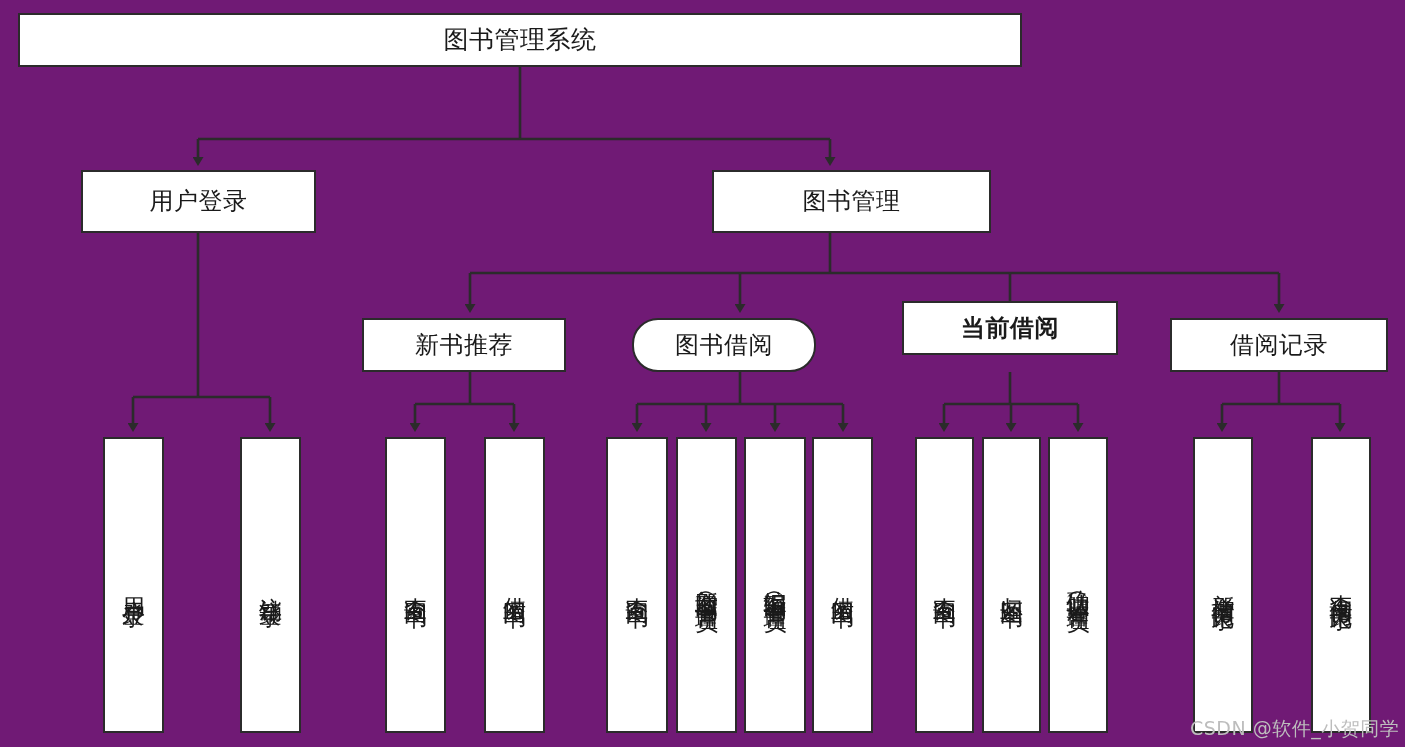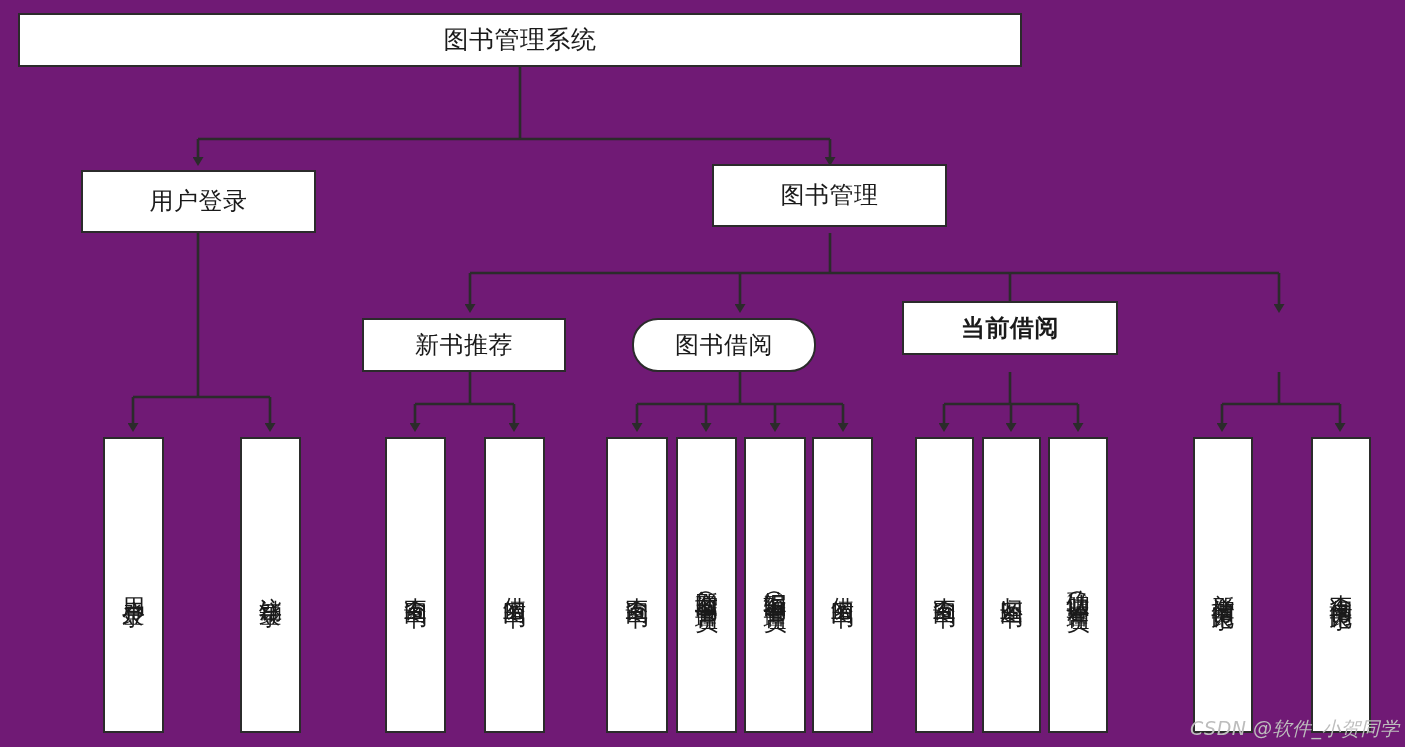--- a/index.html
+++ b/index.html
@@ -119,32 +119,35 @@
     </g>
   </svg>
 
   <div class="node horiz root" style="left:18px; top:13px; width:1004px; height:54px;">
     <span class="label">图书管理系统</span>
   </div>
 
   <div class="node horiz" style="left:81px; top:170px; width:235px; height:63px;">
     <span class="label">用户登录</span>
   </div>
-  <div class="node horiz" style="left:712px; top:164px; width:235px; height:63px;font-family:Liberation Serif, serif;">
+  <div class="node horiz" style="left:712px; top:170px; width:279px; height:63px;font-family:Liberation Serif, serif;">
     <span class="label">图书管理</span>
   </div>
 
   <div class="node horiz" style="left:362px; top:318px; width:204px; height:54px;">
     <span class="label">新书推荐</span>
   </div>
   <div class="node horiz" style="left:632px; top:318px; width:184px; height:54px;border-radius:26px;">
     <span class="label">图书借阅</span>
   </div>
   <div class="node horiz" style="left:902px; top:301px; width:216px; height:54px;font-weight:bold;">
     <span class="label">当前借阅</span>
+  </div>
+  <div class="node horiz" style="left:1170px; top:318px; width:218px; height:54px;">
+    <span class="label">借阅记录</span>
   </div>
 
   <div class="node vert" style="left:103px; top:437px; width:61px; height:296px;">
     <span class="label">用户登录</span>
   </div>
   <div class="node vert" style="left:240px; top:437px; width:61px; height:296px;">
     <span class="label">注销登录</span>
   </div>
 
   <div class="node vert" style="left:385px; top:437px; width:61px; height:296px;">
@@ -177,15 +180,15 @@
     <span class="label">确认归还（管理员）</span>
   </div>
 
   <div class="node vert" style="left:1193px; top:437px; width:60px; height:296px;">
     <span class="label">新增借阅记录</span>
   </div>
   <div class="node vert" style="left:1311px; top:437px; width:60px; height:296px;">
     <span class="label">查询借阅记录</span>
   </div>
 
-  <div class="watermark" style="left:1190px; top:716px;font-style:italic;">CSDN @软件_小贺同学</div>
+  <div class="watermark" style="left:1190px; top:716px;">CSDN @软件_小贺同学</div>
 
 </div>
 
 </body></html>

